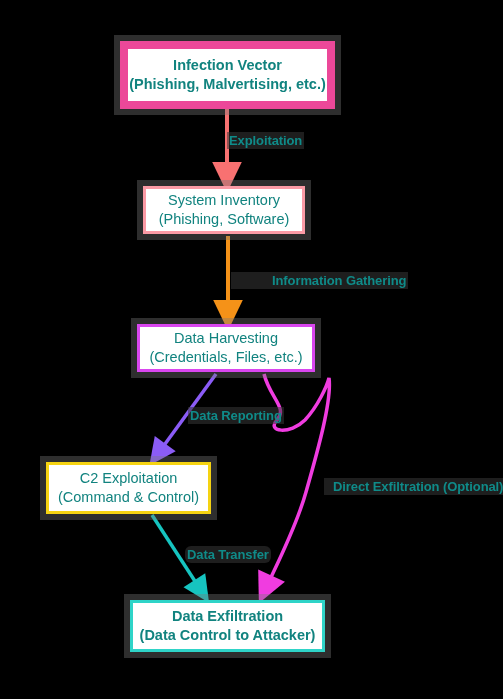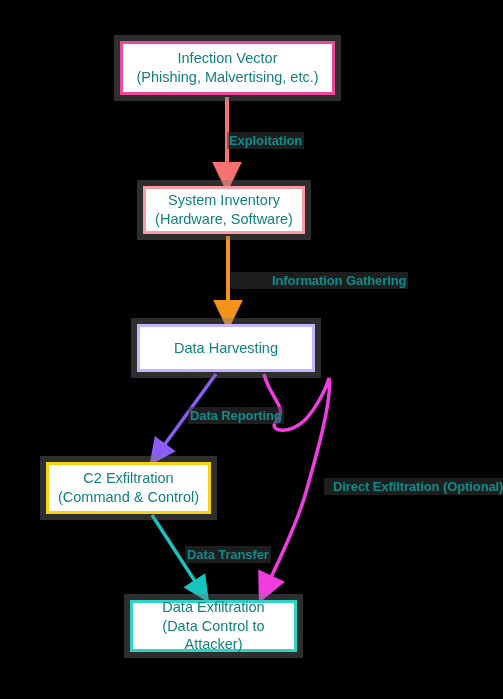--- a/index.html
+++ b/index.html
@@ -68,47 +68,48 @@
 
     <path d="M228,236 L228,316" stroke="#f59218" stroke-width="4" fill="none" marker-end="url(#ah-orange)"></path>
 
     <path d="M216,374 L157,455" stroke="#8b5cf6" stroke-width="3.5" fill="none" marker-end="url(#ah-purple)"></path>
 
     <path d="M152,515 L202,592" stroke="#16c4c0" stroke-width="3.5" fill="none" marker-end="url(#ah-teal)"></path>
 
     <path d="M264,374 C270,398 288,408 277,420 C266,432 290,435 305,420 C318,406 327,386 329,378 C332,400 318,450 306,492 C296,528 276,566 265,590" stroke="#f03ce0" stroke-width="3.5" fill="none" marker-end="url(#ah-magenta)"></path>
   </svg>
 
-  <div class="node" style="left:120px;top:41px;width:215px;height:54px;border:3px solid #ec4899;">
+  <div class="node" style="left:120px;top:41px;width:215px;height:68px;border:8px solid #ec4899;font-weight:bold;">
     <span class="l1">Infection Vector</span>
     <span class="l2">(Phishing, Malvertising, etc.)</span>
   </div>
 
   <div class="node" style="left:143px;top:186px;width:162px;height:48px;border:3px solid #fb9aa5;">
     <span class="l1">System Inventory</span>
-    <span class="l2">(Hardware, Software)</span>
+    <span class="l2">(Phishing, Software)</span>
   </div>
 
-  <div class="node" style="left:137px;top:324px;width:178px;height:48px;border:3px solid #c4b5fd;">
+  <div class="node" style="left:137px;top:324px;width:178px;height:48px;border:3px solid #d946ef;">
     <span class="l1">Data Harvesting</span>
+    <span class="l2">(Credentials, Files, etc.)</span>
   </div>
 
   <div class="node" style="left:46px;top:462px;width:165px;height:52px;border:3px solid #f5d312;">
-    <span class="l1">C2 Exfiltration</span>
+    <span class="l1">C2 Exploitation</span>
     <span class="l2">(Command &amp; Control)</span>
   </div>
 
-  <div class="node" style="left:130px;top:600px;width:167px;height:52px;border:3px solid #2fd4c8;">
+  <div class="node" style="left:130px;top:600px;width:195px;height:52px;border:3px solid #2fd4c8;font-weight:bold;">
     <span class="l1">Data Exfiltration</span>
     <span class="l2">(Data Control to Attacker)</span>
   </div>
 
   <div class="edge-label" style="left:227px;top:132px;">Exploitation</div>
 
   <div class="edge-label" style="left:231px;top:272px;padding-left:41px;">Information Gathering</div>
 
   <div class="edge-label" style="left:188px;top:407px;text-align:center;">Data Reporting</div>
 
-  <div class="edge-label" style="left:185px;top:546px;">Data Transfer</div>
+  <div class="edge-label" style="left:185px;top:546px;border-radius:6px;">Data Transfer</div>
 
   <div class="edge-label" style="left:324px;top:478px;padding-left:9px;">Direct Exfiltration (Optional)</div>
 
 </div>
 
 </body></html>

